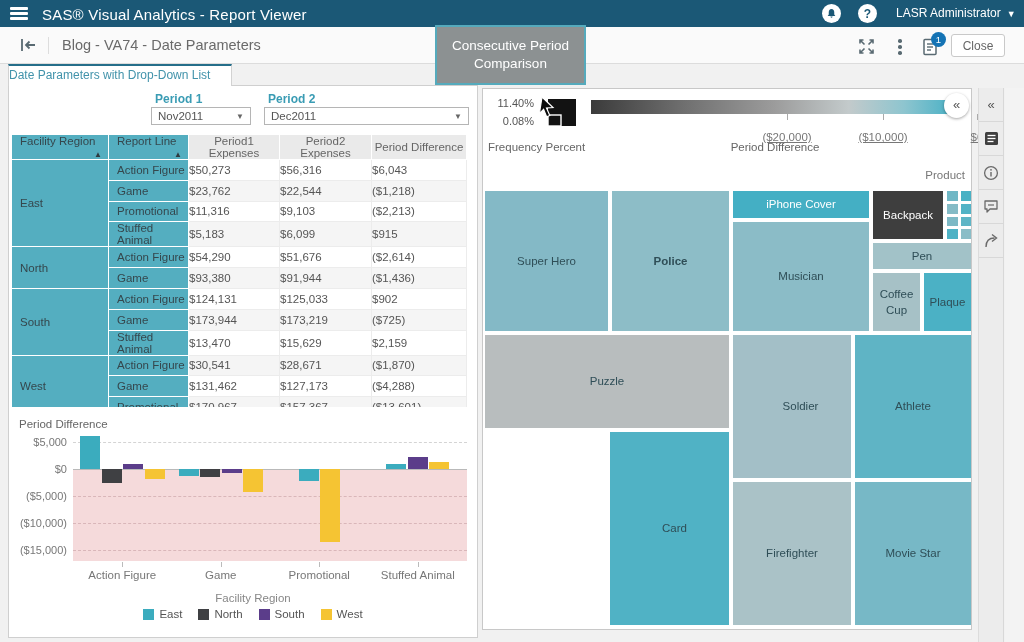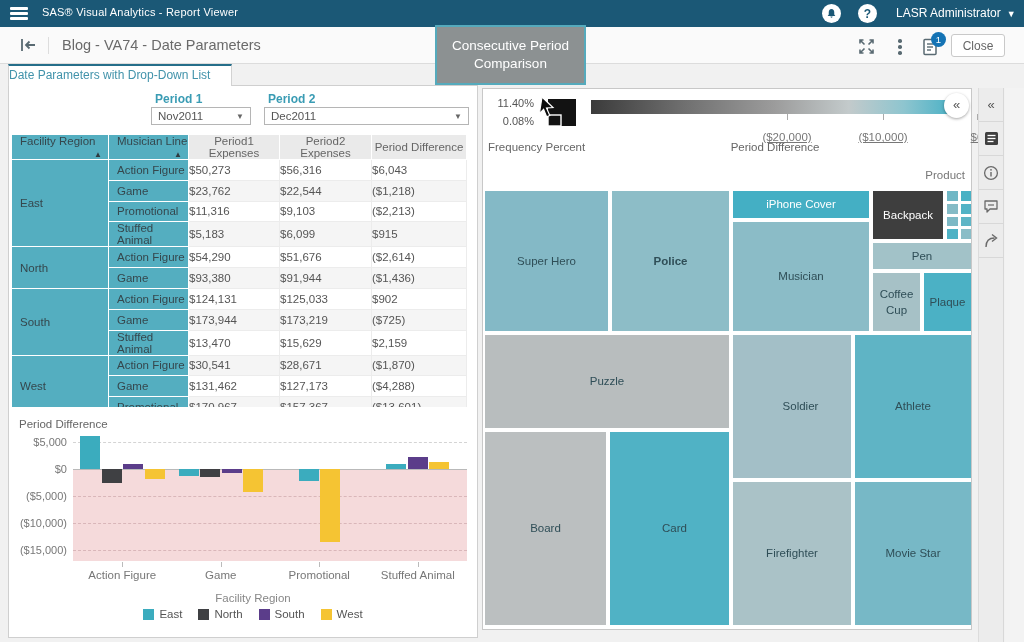--- a/index.html
+++ b/index.html
@@ -3,21 +3,21 @@
 <meta charset="utf-8">
 <style>
   * { box-sizing: border-box; margin: 0; padding: 0; }
   body { font-family: "Liberation Sans", sans-serif; background:#dcdcdc; }
   .screen { position:relative; width:1024px; height:642px; background:#f1f1f1; overflow:hidden; }
 
   
   .appbar { position:absolute; left:0; top:0; width:1024px; height:27px; background:#1b5876; color:#fff; }
   .appbar .hamburger { position:absolute; left:10px; top:7px; width:18px; height:13px; cursor:pointer; }
   .appbar .hamburger span { display:block; height:2.5px; background:#fff; margin-bottom:2.5px; border-radius:1px; }
-  .appbar-title { position:absolute; left:42px; top:6px; font-size:11px; letter-spacing:.2px; }
+  .appbar-title { position:absolute; left:42px; top:6px; font-size:15px; letter-spacing:.2px; }
   .searchbox { position:absolute; left:592px; top:3px; width:217px; height:20px; background:#0f4660; border:1px solid #59869e; border-radius:11px; display:flex; align-items:center; padding:0 8px; }
   .searchbox input { flex:1; background:transparent; border:none; outline:none; color:#dbe8ee; font-size:11.5px; font-family:"Liberation Sans",sans-serif; }
   .searchbox input::placeholder { color:#a9c2cf; }
   .circle-btn { position:absolute; top:4px; width:19px; height:19px; border-radius:50%; background:#fff; color:#1b5876; display:flex; align-items:center; justify-content:center; cursor:pointer; }
   .user-menu { position:absolute; left:896px; top:6px; font-size:12px; cursor:pointer; }
   .user-menu .caret { font-size:9px; margin-left:6px; }
 
   
   .report-header { position:absolute; left:0; top:27px; width:1024px; height:37px; background:#fafafa; border-bottom:1px solid #dcdcdc; }
   .back-btn { position:absolute; left:18px; top:9px; width:20px; height:18px; cursor:pointer; }
@@ -166,21 +166,21 @@
         <colgroup>
             <col style="width:97px">
             <col style="width:80px">
             <col style="width:91px">
             <col style="width:92px">
             <col style="width:95px">
           </colgroup>
         <thead>
           <tr>
             <th class="teal"><span>Facility Region</span><span class="sort">▲</span></th>
-            <th class="teal"><span>Musician Line</span><span class="sort">▲</span></th>
+            <th class="teal"><span>Report Line</span><span class="sort">▲</span></th>
             <th class="gray">Period1 Expenses</th>
             <th class="gray">Period2 Expenses</th>
             <th class="gray">Period Difference</th>
           </tr>
         </thead>
         <tbody id="tbl-body">
             <tr>
               <td rowspan="4" class="cell-region">East</td>
               <td class="cell-product">Action Figure</td>
               <td class="cell-num">$50,273</td>
@@ -378,23 +378,20 @@
         </div>
         <div class="tile" style="left: 0px; top: 149px; width: 244px; height: 93px; background: rgb(184, 189, 190);">
           <span style="padding: 0px 4px;">Puzzle</span>
         </div>
         <div class="tile" style="left: 248px; top: 149px; width: 118px; height: 143px; background: rgb(163, 191, 199);">
           <span style="padding: 0px 4px; margin-left: 17px;">Soldier</span>
         </div>
         <div class="tile" style="left: 370px; top: 149px; width: 116px; height: 143px; background: rgb(95, 180, 197);">
           <span style="padding: 0px 4px;">Athlete</span>
         </div>
-        <div class="tile" style="left: 0px; top: 246px; width: 121px; height: 193px; background: rgb(187, 191, 192);">
-          <span style="padding: 0px 4px;">Board</span>
-        </div>
         <div class="tile" style="left: 125px; top: 246px; width: 119px; height: 193px; background: rgb(80, 178, 197);">
           <span style="padding: 0px 4px; margin-left: 10px;">Card</span>
         </div>
         <div class="tile" style="left: 248px; top: 296px; width: 118px; height: 143px; background: rgb(170, 194, 199);">
           <span style="padding: 0px 4px;">Firefighter</span>
         </div>
         <div class="tile" style="left: 370px; top: 296px; width: 116px; height: 143px; background: rgb(119, 184, 198);">
           <span style="padding: 0px 4px;">Movie Star</span>
         </div>
       </div>

